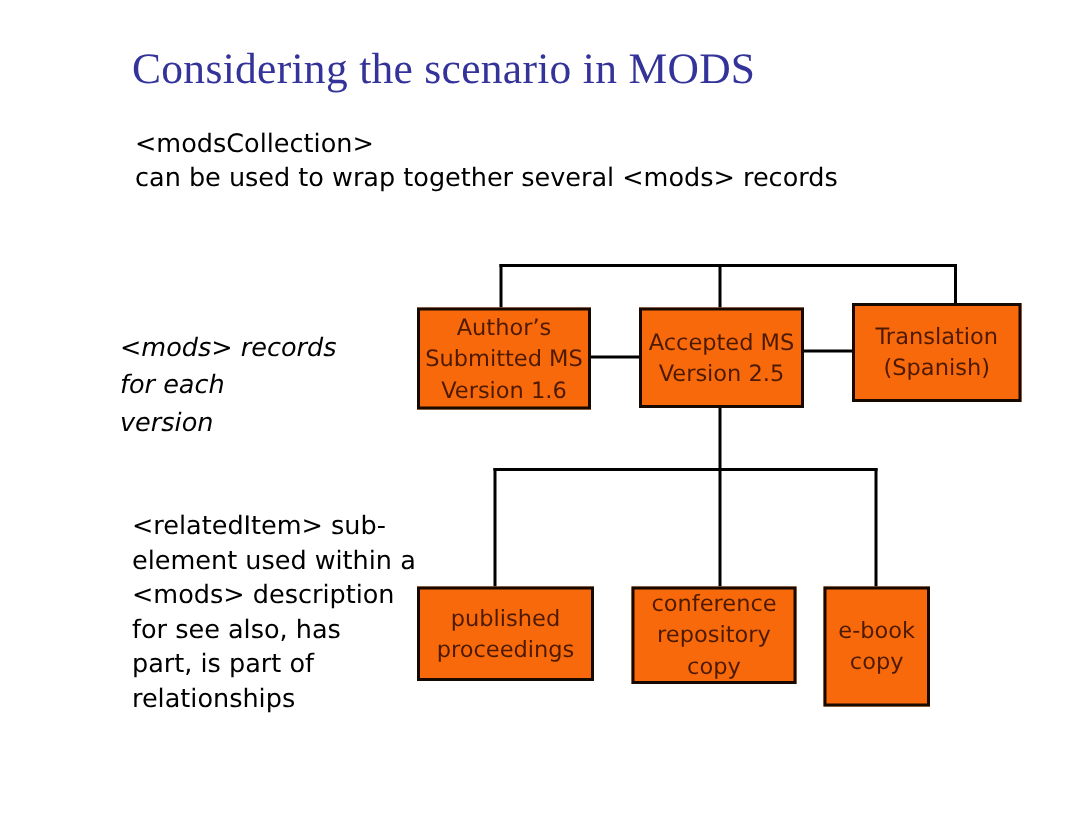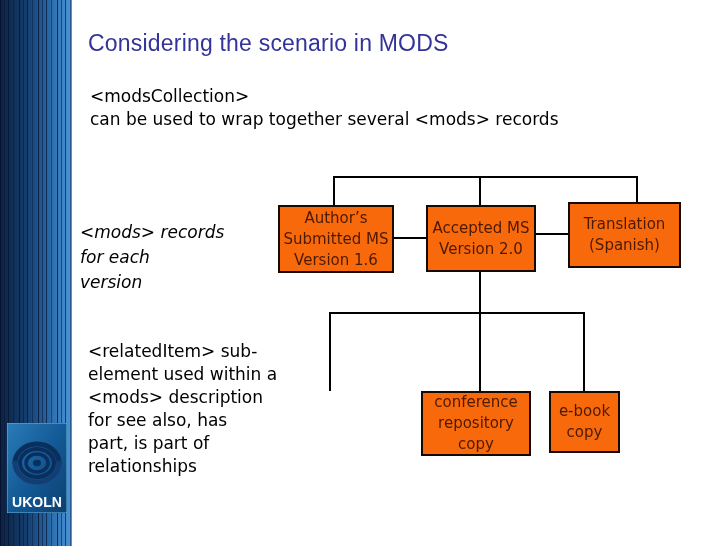--- a/index.html
+++ b/index.html
@@ -18,22 +18,22 @@
         rgba(4,12,38,.70) 0 1px, transparent 1px 4px,
         rgba(8,22,58,.55) 4px 5px, transparent 5px 8px,
         rgba(4,12,38,.60) 8px 9px, transparent 9px 13px,
         rgba(8,22,58,.45) 13px 14px, transparent 14px 19px),
       linear-gradient(90deg,#0b2342 0%,#143c6b 35%,#25639f 65%,#3f86c8 88%,#4b95d6 100%);
   }
   #ukoln-logo{position:absolute;left:7px;top:423px;width:60px;height:90px;}
   
   .title{
     position:absolute;left:88px;top:30px;width:560px;
-    font-family:Liberation Sans, sans-serif;
-    font-size:23px;color:var(--title-text,#333399);
+    font-family:Liberation Serif, serif;
+    font-size:29px;color:var(--title-text,#333399);
     letter-spacing:.2px;
   }
   
   .body-text{
     position:absolute;color:var(--body-text,#000);
     font-size:17px;line-height:23px;white-space:pre-line;
   }
   #intro{left:90px;top:85px;width:470px;}
   #label-mods{left:80px;top:220px;width:190px;line-height:25px;font-style:italic;}
   #label-related{left:88px;top:340px;width:195px;}
@@ -46,49 +46,29 @@
     display:flex;align-items:center;justify-content:center;
     text-align:center;white-space:pre-line;
     font-size:15px;line-height:21px;
     box-sizing:border-box;
   }
   #node-a{left:278px;top:205px;width:116px;height:68px;}
   #node-b{left:426px;top:205px;width:110px;height:67px;}
   #node-c{left:568px;top:202px;width:113px;height:66px;}
   #node-d{left:278px;top:391px;width:118px;height:63px;}
   #node-e{left:421px;top:391px;width:110px;height:65px;}
-  #node-f{left:549px;top:391px;width:71px;height:62px;}
+  #node-f{left:549px;top:391px;width:71px;height:80px;}
   
   .ln{position:absolute;background:var(--connector,#000);}
 </style>
 </head>
 <body>
 
 <div id="slide">
 
-  <div id="sidebar">
-    <svg id="ukoln-logo" viewBox="0 0 60 90" xmlns="http://www.w3.org/2000/svg">
-      <defs>
-        <linearGradient id="lgbg" x1="0" y1="0" x2="1" y2="1">
-          <stop offset="0" stop-color="#2a7cb8"></stop>
-          <stop offset="0.5" stop-color="#135a96"></stop>
-          <stop offset="1" stop-color="#0d3f70"></stop>
-        </linearGradient>
-      </defs>
-      <rect x="0" y="0" width="60" height="90" fill="url(#lgbg)" stroke="#6fb6e0" stroke-width="1"></rect>
-      <g fill="none" stroke="#0a2f5c" stroke-linecap="round">
-        <path d="M 8,40 A 22 19 0 1 1 52,40" stroke-width="5"></path>
-        <path d="M 52,40 A 22 19 0 0 1 8,40" stroke-width="5" stroke="#123e74"></path>
-        <path d="M 13,40 A 17 14 0 1 1 47,40 A 17 14 0 0 1 13,40" stroke-width="4"></path>
-        <path d="M 19,40 A 11 9 0 1 1 41,40 A 11 9 0 0 1 19,40" stroke-width="3.5"></path>
-        <ellipse cx="30" cy="40" rx="4" ry="3.2" fill="#0a2f5c" stroke="none"></ellipse>
-      </g>
-      <text x="30" y="84" text-anchor="middle" fill="#ffffff" font-family="Liberation Sans, sans-serif" font-size="14" font-weight="bold">UKOLN</text>
-    </svg>
-  </div>
 
   <div class="title">Considering the scenario in MODS</div>
 
   <div id="intro" class="body-text">&lt;modsCollection&gt;
 can be used to wrap together several &lt;mods&gt; records</div>
 
   <div id="label-mods" class="body-text">&lt;mods&gt; records
 for each
 version</div>
 
@@ -108,22 +88,24 @@
   <div class="ln" style="left:479px;top:272px;width:2px;height:40px;"></div>
   <div class="ln" style="left:329px;top:312px;width:256px;height:2px;"></div>
   <div class="ln" style="left:329px;top:312px;width:2px;height:79px;"></div>
   <div class="ln" style="left:479px;top:312px;width:2px;height:79px;"></div>
   <div class="ln" style="left:583px;top:312px;width:2px;height:79px;"></div>
 
   <div id="node-a" class="node">Author’s
 Submitted MS
 Version 1.6</div>
   <div id="node-b" class="node">Accepted MS
-Version 2.0</div>
+Version 2.5</div>
   <div id="node-c" class="node">Translation
 (Spanish)</div>
+  <div id="node-d" class="node">published
+proceedings</div>
   <div id="node-e" class="node">conference
 repository
 copy</div>
   <div id="node-f" class="node">e-book
 copy</div>
 
 </div>
 
 </body></html>

